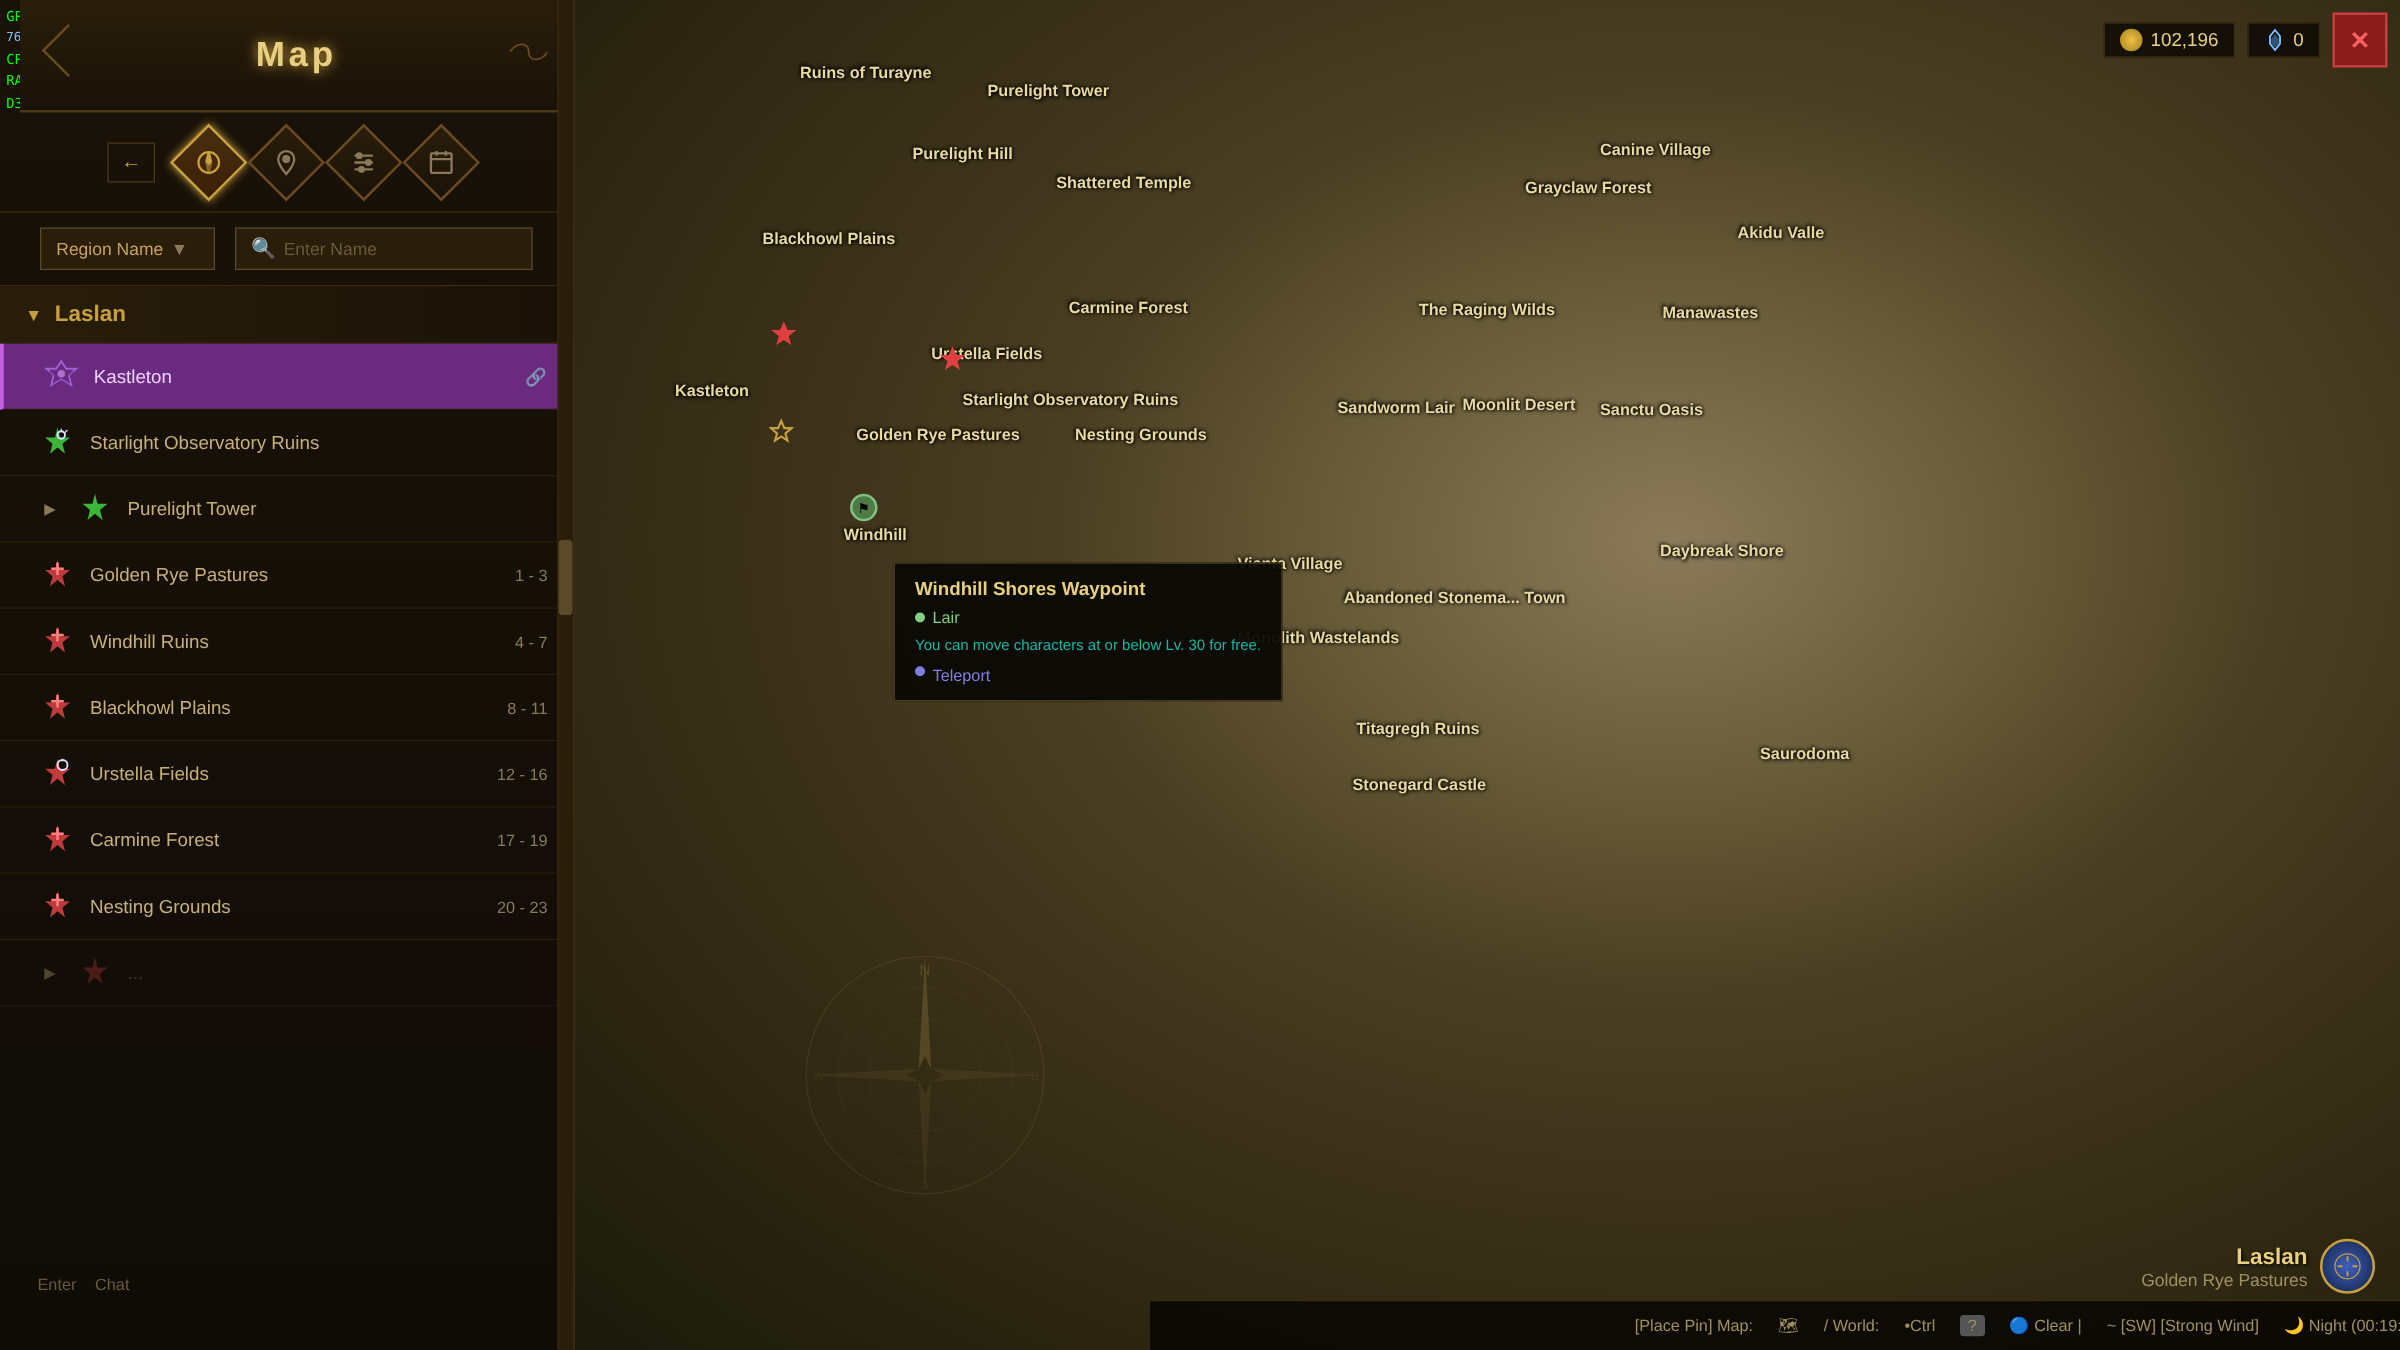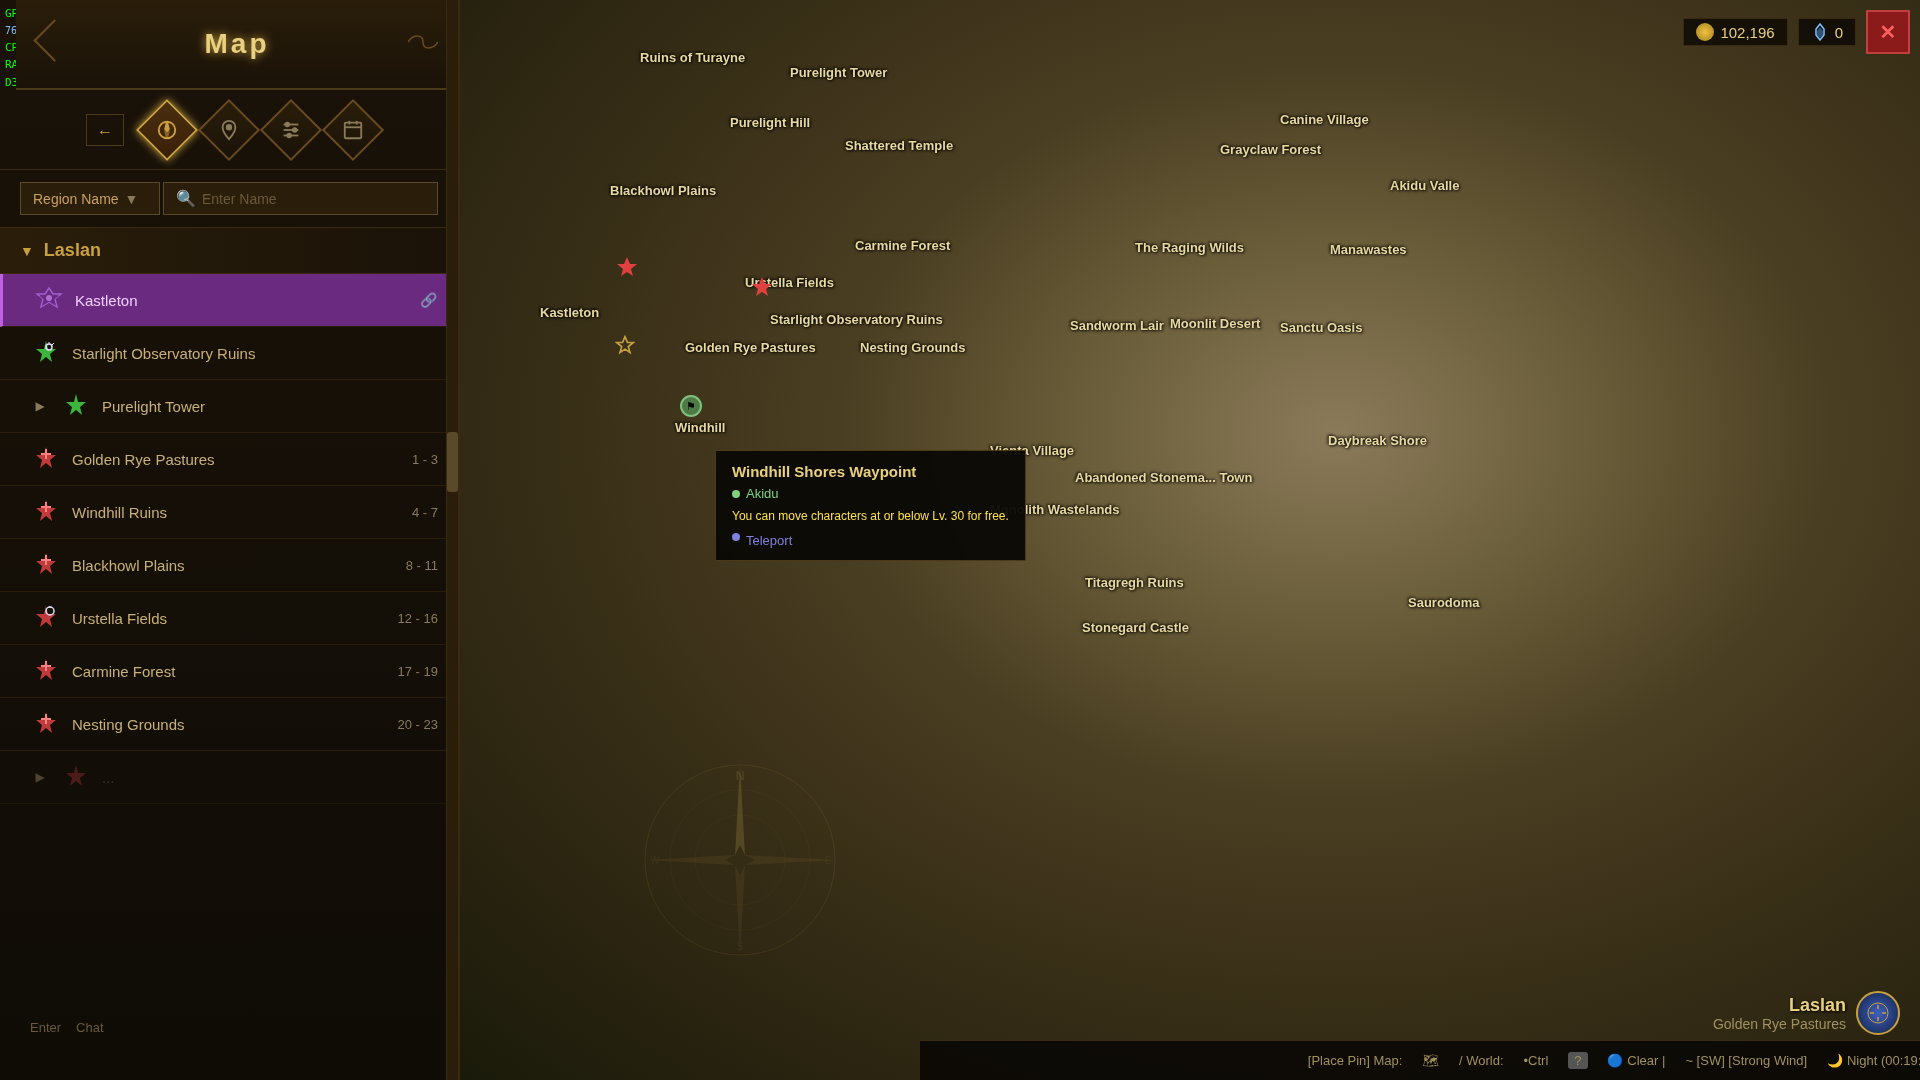--- a/index.html
+++ b/index.html
@@ -116,23 +116,23 @@
     }
 
     .nav-btn .diamond svg {
       transform: rotate(-45deg);
       width: 22px;
       height: 22px;
     }
 
     
     #search-area {
-      padding: 12px 20px;
-      display: flex;
-      gap: 3px;
+      padding: 12px 32px;
+      display: flex;
+      gap: 16px;
       border-bottom: 1px solid #3a2a10;
     }
 
     .region-dropdown {
       display: flex;
       align-items: center;
       gap: 6px;
       padding: 6px 12px;
       background: #2a1e0a;
       border: 1px solid #5a4a2a;
@@ -352,21 +352,21 @@
     }
 
     .tooltip-free .dot {
       width: 8px;
       height: 8px;
       border-radius: 50%;
       background: #80d080;
     }
 
     .tooltip-desc {
-      color: #fde047;
+      color: #14b8a6;
       font-size: 12px;
       margin-bottom: 8px;
       line-height: 1.5;
     }
 
     .tooltip-teleport {
       display: flex;
       align-items: flex-start;
       gap: 6px;
       color: #8080e0;
@@ -753,21 +753,21 @@
   <div style="position:absolute;left:155px;top:335px;width:20px;height:20px;">
     <svg viewBox="0 0 24 24" fill="none" stroke="#c8a040" stroke-width="2">
       <polygon points="12,2 15,9 22,9 16,14 18,21 12,17 6,21 8,14 2,9 9,9"></polygon>
     </svg>
   </div>
 
   <div class="waypoint-tooltip" style="left:255px;top:450px;">
     <div class="tooltip-title">Windhill Shores Waypoint</div>
     <div class="tooltip-free">
       <div class="dot"></div>
-      <span>Akidu</span>
+      <span>Lair</span>
     </div>
     <div class="tooltip-desc">You can move characters at or below Lv. 30 for free.</div>
     <div class="tooltip-teleport">
       <div class="dot" style="background:#8080e0;"></div>
       <span>Teleport</span>
     </div>
   </div>
 
   <div id="top-hud">
     <div class="hud-currency">

